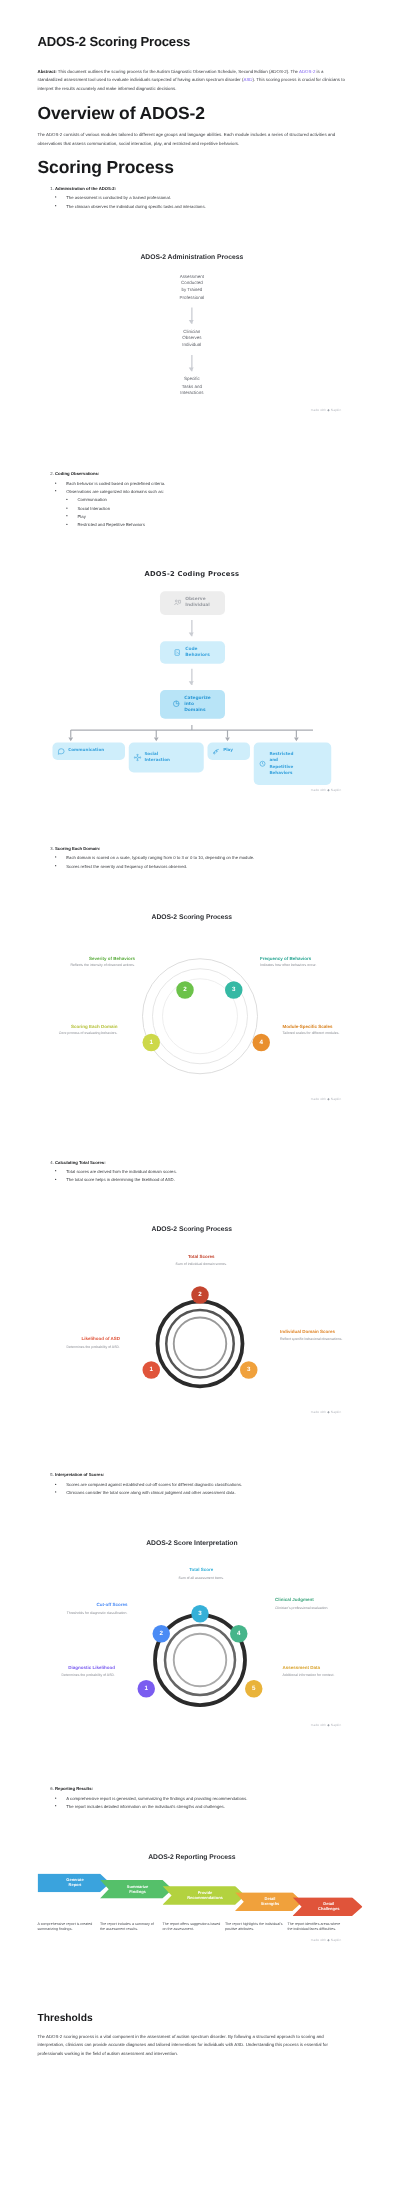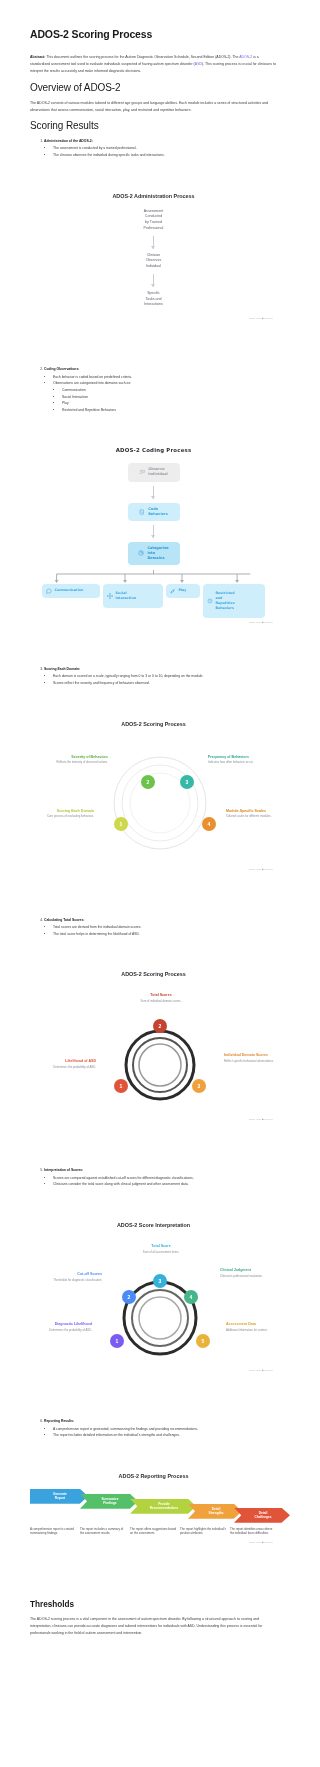--- a/index.html
+++ b/index.html
@@ -7,21 +7,21 @@
   body {
     width:320px; height:1767px;
     background:#ffffff;
     font-family:"Liberation Sans", sans-serif;
     color:#222326;
     overflow:hidden;
   }
   .page { width:320px; padding:28px 43px 0 30px; }
 
   h1.doc-title { font-size:10.5px; font-weight:700; letter-spacing:-0.15px; margin:0 0 14px 0; color:#18191b; }
-  h2.sec { font-size:10px; font-weight:400; letter-spacing:-0.1px; margin:0 0 7px 0; color:#18191b; }
+  h2.sec { font-size:14px; font-weight:700; letter-spacing:-0.1px; margin:0 0 7px 0; color:#18191b; }
   h3.conc { font-size:8.2px; font-weight:700; margin:0 0 7px 0; color:#18191b; }
 
   p.body { font-size:3.5px; line-height:2.05; margin:0 0 6px 0; color:#3a3c40; text-align:left; }
   p.body b { color:#18191b; }
   a.lnk { color:#7a5cf0; text-decoration:none; }
 
   ol.steps { margin:4px 0 0 0; padding-left:14px; font-size:3.4px; color:#3a3c40; }
   ol.steps > li { margin-bottom:3px; line-height:1.9; }
   ol.steps > li > .st { font-weight:700; color:#18191b; font-size:3.4px; }
   ul.sub { margin:1px 0 0 0; padding-left:9px; list-style:disc; }
@@ -85,21 +85,21 @@
 
 <div class="page">
 
   <h1 class="doc-title">ADOS-2 Scoring Process</h1>
 
   <p class="body"><b>Abstract:</b><span> This document outlines the scoring process for the Autism Diagnostic Observation Schedule, Second Edition (ADOS-2). The </span><a class="lnk" href="#">ADOS-2</a><span> is a standardized assessment tool used to evaluate individuals suspected of having autism spectrum disorder (</span><a class="lnk" href="#">ASD</a><span>). This scoring process is crucial for clinicians to interpret the results accurately and make informed diagnostic decisions.</span></p>
 
   <h2 class="sec">Overview of ADOS-2</h2>
   <p class="body">The ADOS-2 consists of various modules tailored to different age groups and language abilities. Each module includes a series of structured activities and observations that assess communication, social interaction, play, and restricted and repetitive behaviors.</p>
 
-  <h2 class="sec">Scoring Results</h2>
+  <h2 class="sec">Scoring Process</h2>
 
   <ol class="steps" start="1">
     <li>
       <span class="st">Administration of the ADOS-2:</span>
       <ul class="sub">
         <li>The assessment is conducted by a trained professional.</li>
         <li>The clinician observes the individual during specific tasks and interactions.</li>
       </ul>
     </li>
   </ol>

